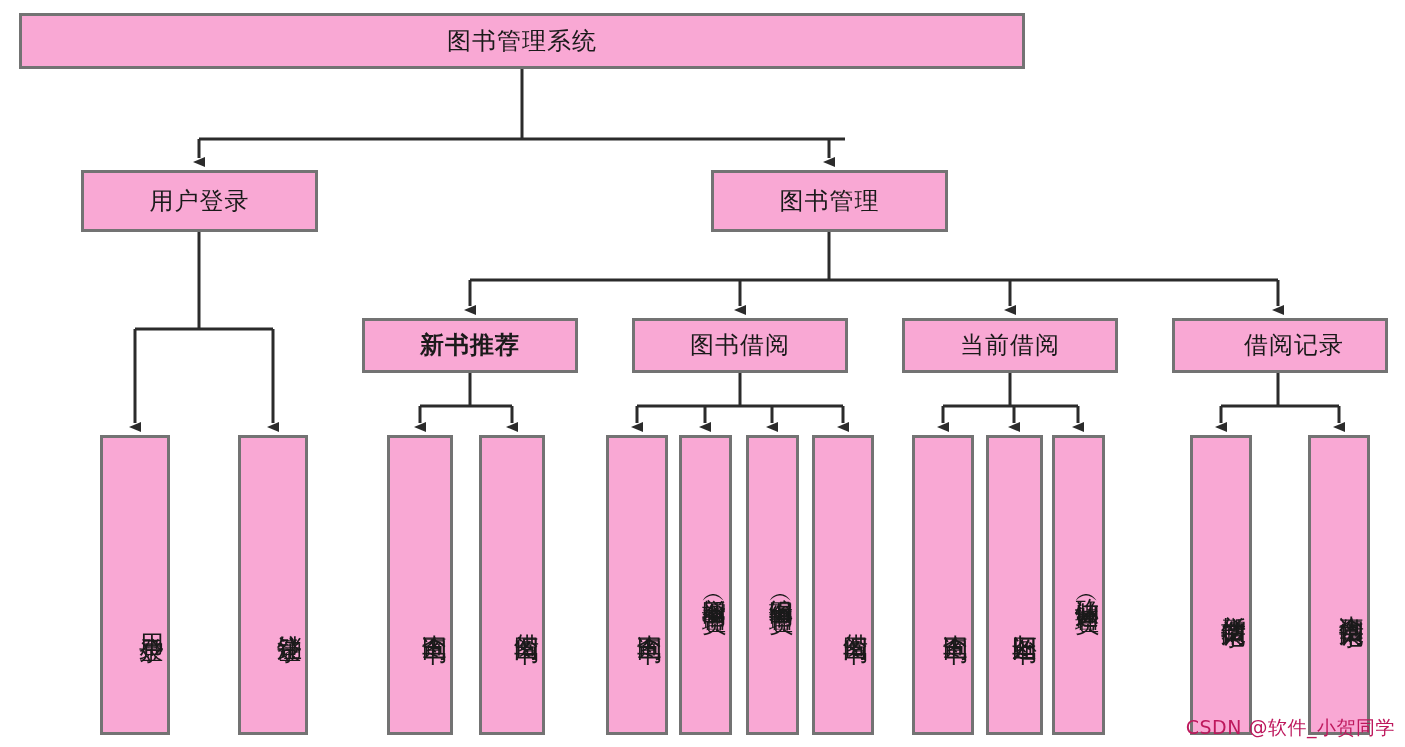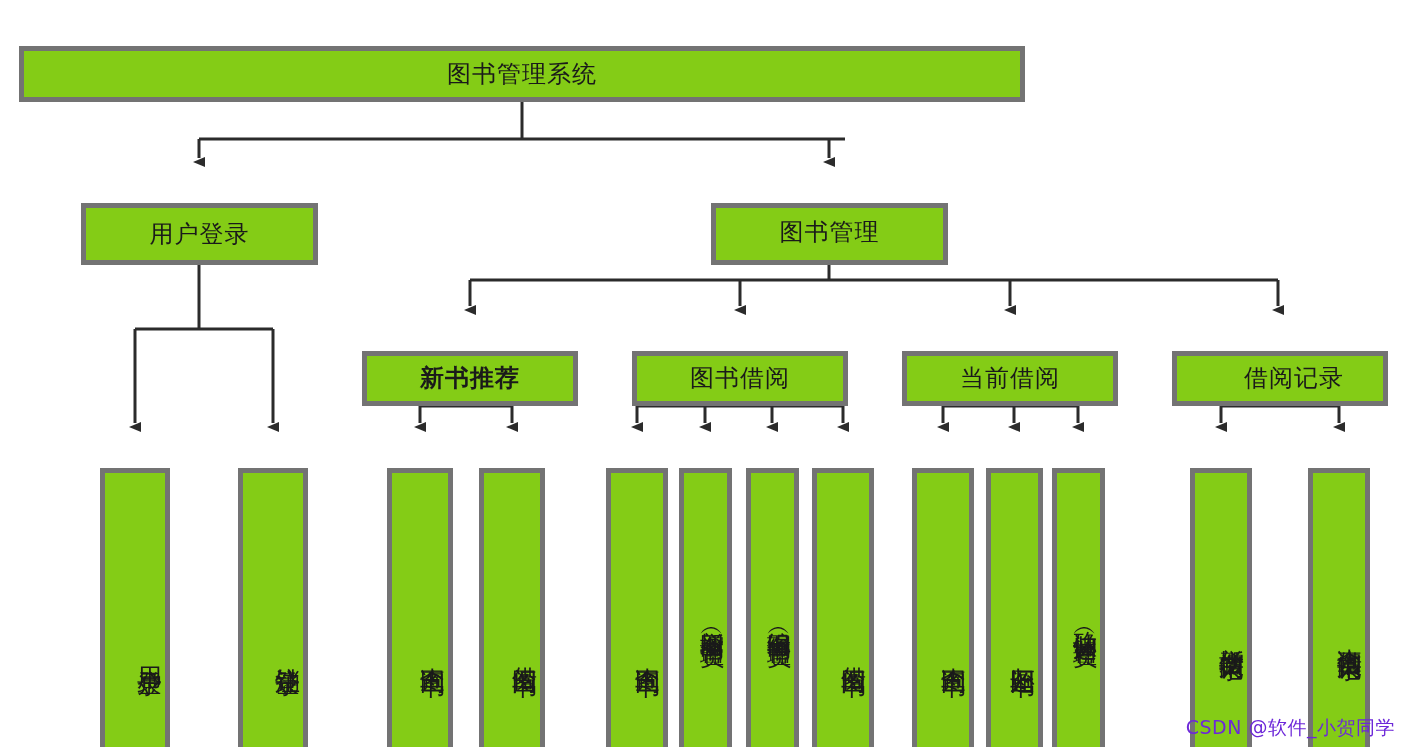--- a/index.html
+++ b/index.html
@@ -13,27 +13,26 @@
   #canvas {
     position: relative;
     width: 1405px;
     height: 747px;
     background: #ffffff;
     overflow: hidden;
   }
   .node {
     position: absolute;
     box-sizing: border-box;
-    border: 5px solid #737373;
-    background: #84cc16;
+    border: 3px solid #737373;
+    background: #f9a8d4;
     display: flex;
     align-items: center;
     justify-content: center;
     color: #1a1a1a;
-    margin-top: 33px;
   }
   .node-h {
     font-size: 24px;
     line-height: 1.2;
     letter-spacing: 1px;
     white-space: nowrap;
   }
   .node-v {
     writing-mode: vertical-rl;
     text-orientation: upright;
@@ -53,21 +52,21 @@
     top: 0;
     width: 1405px;
     height: 747px;
     pointer-events: none;
   }
   .watermark {
     position: absolute;
     right: 10px;
     bottom: 6px;
     font-size: 19px;
-    color: #6d28d9;
+    color: #be185d;
     white-space: nowrap;
     letter-spacing: 0.5px;
   }
 </style>
 </head>
 <body>
 
 <div id="canvas">
 
   <svg class="links" viewBox="0 0 1405 747" xmlns="http://www.w3.org/2000/svg">
@@ -128,21 +127,21 @@
       <path d="M1278,373 L1278,406"></path>
       <path d="M1221,406 L1339,406"></path>
       <path d="M1221,406 L1221,423" marker-end="url(#arrow)"></path>
       <path d="M1339,406 L1339,423" marker-end="url(#arrow)"></path>
     </g>
   </svg>
 
   <div class="node node-h" style="left:19px; top:13px; width:1006px; height:56px;">图书管理系统</div>
 
   <div class="node node-h" style="left:81px; top:170px; width:237px; height:62px;">用户登录</div>
-  <div class="node node-h" style="left:711px; top:170px; width:237px; height:62px;font-family:Liberation Mono, monospace;">图书管理</div>
+  <div class="node node-h" style="left:711px; top:170px; width:237px; height:62px;">图书管理</div>
 
   <div class="node node-h" style="left:362px; top:318px; width:216px; height:55px;font-weight:bold;">新书推荐</div>
   <div class="node node-h" style="left:902px; top:318px; width:216px; height:55px;">当前借阅</div>
   <div class="node node-h" style="left:632px; top:318px; width:216px; height:55px;">图书借阅</div>
   <div class="node node-h" style="left:1172px; top:318px; width:216px; height:55px;padding-left:28px;">借阅记录</div>
 
   <div class="node node-v" style="left:100px; top:435px; width:70px; height:300px; padding-top:66px;">用户登录</div>
   <div class="node node-v" style="left:238px; top:435px; width:70px; height:300px; padding-top:66px;">注销登录</div>
 
   <div class="node node-v" style="left:387px; top:435px; width:66px; height:300px; padding-top:66px;">查询图书</div>

